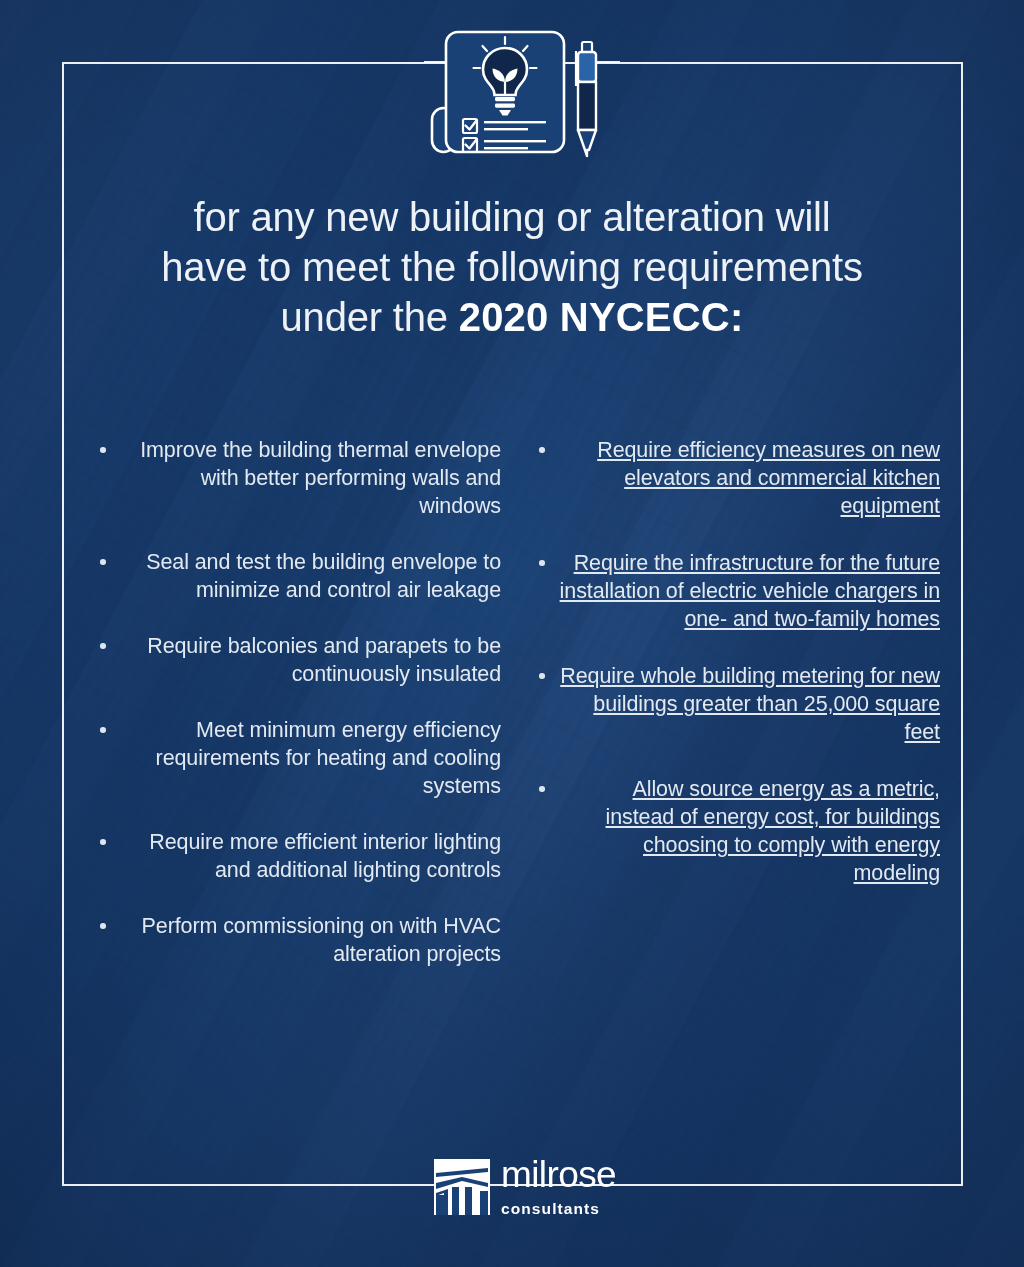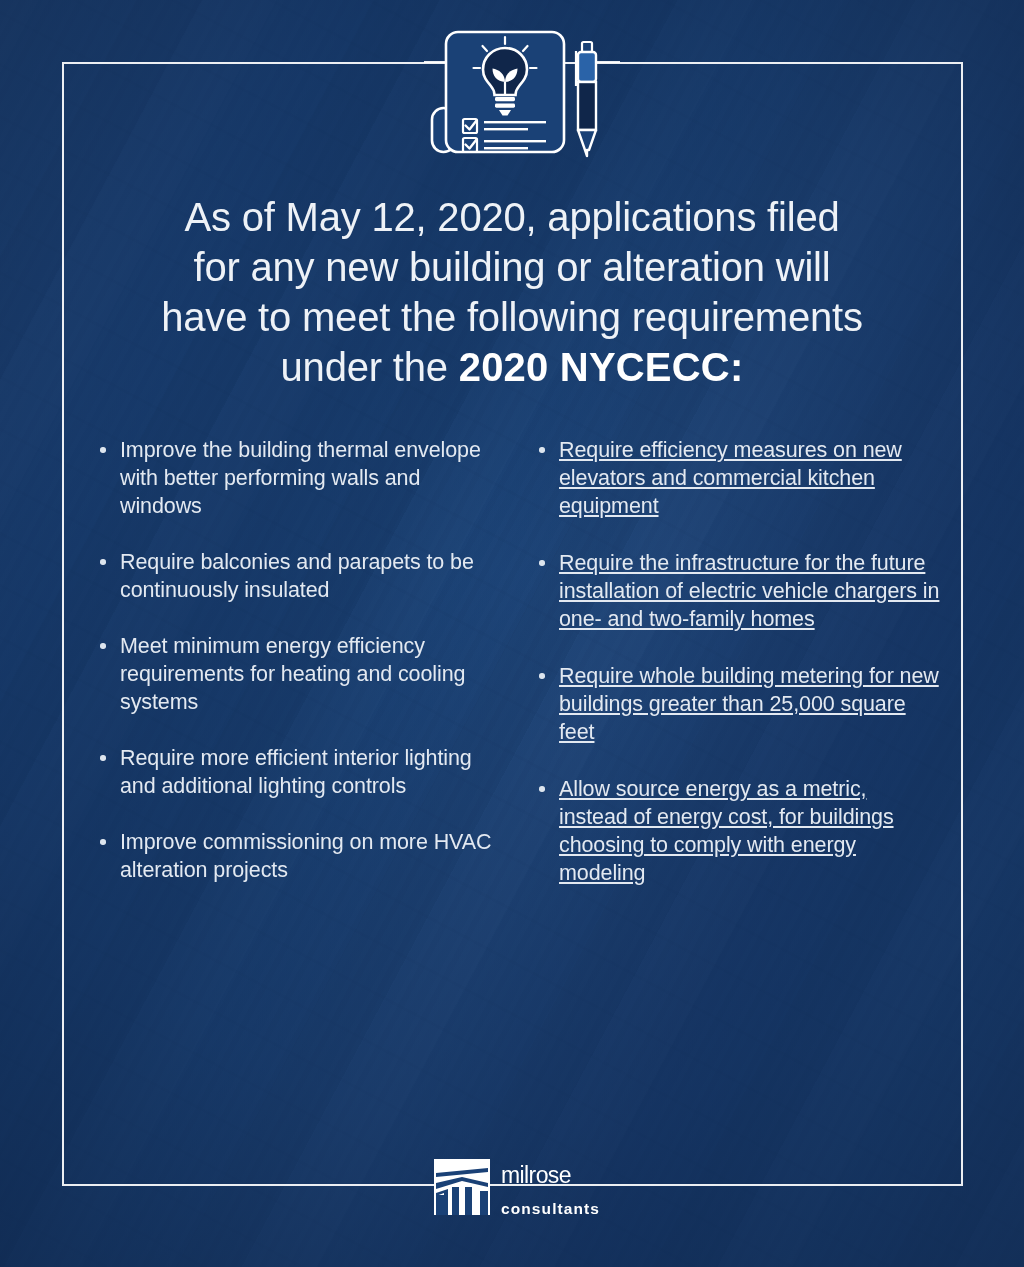--- a/index.html
+++ b/index.html
@@ -140,20 +140,21 @@
   .columns {
     position: absolute;
     left: 92px;
     top: 436px;
     width: 848px;
     display: flex;
     gap: 30px;
   }
   .col {
     width: 409px;
+    text-align: right;
   }
   ul.bullets {
     list-style: none;
     margin: 0;
     padding: 0;
   }
   ul.bullets li {
     position: relative;
     padding-left: 28px;
     margin-bottom: 28px;
@@ -189,21 +190,21 @@
   .logo-mark { width: 56px; height: 56px; flex: 0 0 auto; }
   .logo-text {
     display: flex;
     flex-direction: column;
     justify-content: center;
     line-height: 1;
     padding-top: 4px;
   }
   .logo-name {
     color: #ffffff;
-    font-size: 23px;
+    font-size: 37px;
     font-weight: 300;
     letter-spacing: -0.6px;
     line-height: 30px;
   }
   .logo-sub {
     color: #ffffff;
     font-size: 15.5px;
     font-weight: 700;
     letter-spacing: 1.1px;
     line-height: 18px;
@@ -267,34 +268,34 @@
 
       <rect x="154" y="28" width="18" height="30" rx="3" fill="#2a63a8" stroke="#ffffff" stroke-width="2.4"></rect>
 
       <rect x="154" y="58" width="18" height="48" fill="#10264a" stroke="#ffffff" stroke-width="2.4"></rect>
 
       <path d="M154 106 L 172 106 L 165 126 L 163 126 L 163 132 L 161 126 L 161 126 Z" fill="#1a4176" stroke="#ffffff" stroke-width="2.4" stroke-linejoin="round"></path>
     </svg>
   </div>
 
   <div class="headline">
-    <div>As of May 12, 2020, applications filed</div>
     <div>for any new building or alteration will</div>
     <div>have to meet the following requirements</div>
     <div><span>under the </span><span class="em">2020 NYCECC:</span></div>
   </div>
 
   <div class="columns">
     <div class="col col-left">
       <ul class="bullets">
         <li>Improve the building thermal envelope with better performing walls and windows</li>
+        <li>Seal and test the building envelope to minimize and control air leakage</li>
         <li>Require balconies and parapets to be continuously insulated</li>
         <li>Meet minimum energy efficiency requirements for heating and cooling systems</li>
         <li>Require more efficient interior lighting and additional lighting controls</li>
-        <li>Improve commissioning on more HVAC alteration projects</li>
+        <li>Perform commissioning on with HVAC alteration projects</li>
       </ul>
     </div>
     <div class="col col-right">
       <ul class="bullets">
         <li>Require efficiency measures on new elevators and commercial kitchen equipment</li>
         <li>Require the infrastructure for the future installation of electric vehicle chargers in one- and two-family homes</li>
         <li>Require whole building metering for new buildings greater than 25,000 square feet</li>
         <li>Allow source energy as a metric, instead of energy cost, for buildings choosing to comply with energy modeling</li>
       </ul>
     </div>

